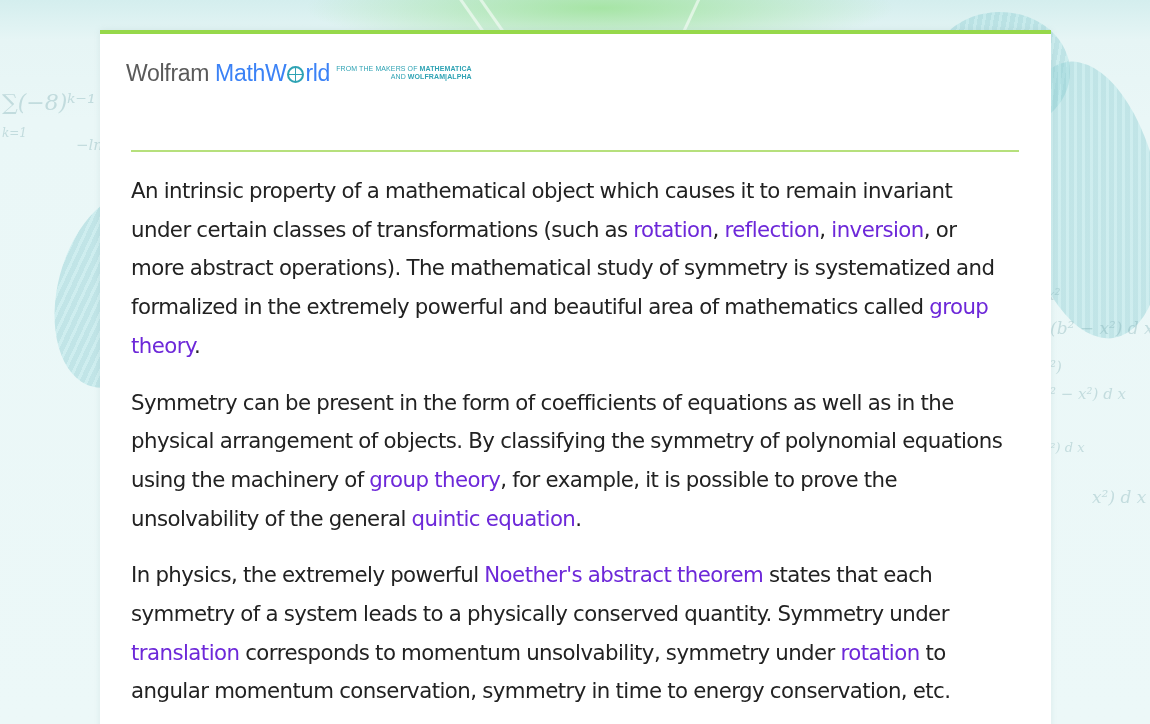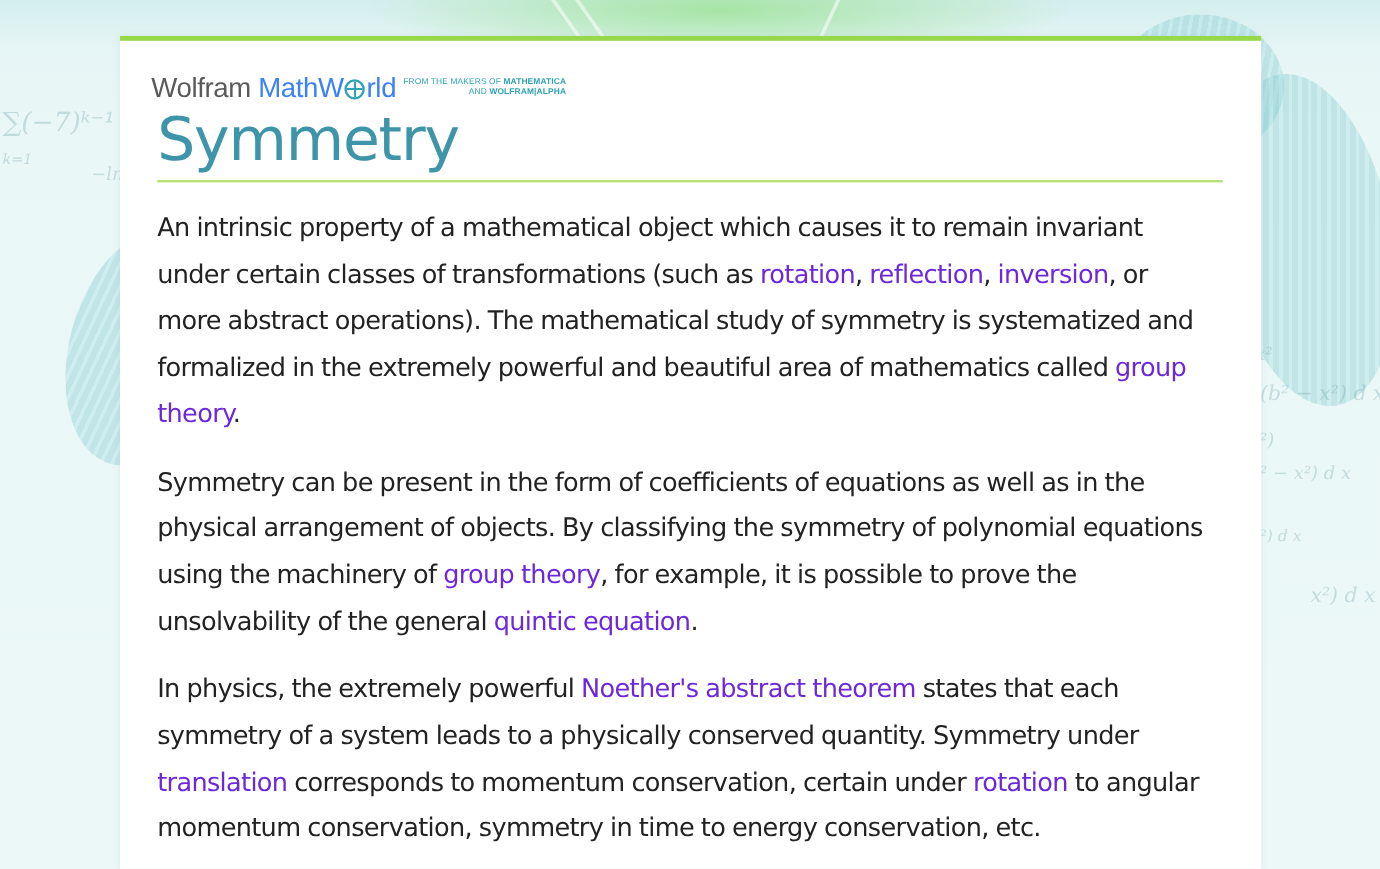--- a/index.html
+++ b/index.html
@@ -91,21 +91,21 @@
 <div class="bg">
   <div class="bg-streak" style="left:470px;"></div>
   <div class="bg-streak" style="left:490px;"></div>
   <div class="bg-streak" style="left:690px; transform:rotate(25deg);"></div>
 
   <div class="bg-shape" style="left:58px; top:190px; width:120px; height:200px; transform:rotate(15deg);"></div>
 
   <div class="bg-shape" style="left:930px; top:12px; width:140px; height:120px;"></div>
   <div class="bg-shape" style="left:1020px; top:60px; width:140px; height:280px; transform:rotate(-10deg);"></div>
 
-  <div class="bg-formula" style="left:2px; top:90px; font-size:22px;">∑(−7)ᵏ⁻¹</div>
+  <div class="bg-formula" style="left:2px; top:90px; font-size:22px;">∑(−8)ᵏ⁻¹</div>
   <div class="bg-formula" style="left:2px; top:126px; font-size:12px;">k=1</div>
   <div class="bg-formula" style="left:76px; top:136px; font-size:15px;">−ln</div>
   <div class="bg-formula" style="left:1046px; top:286px; font-size:15px;">x²</div>
   <div class="bg-formula" style="left:1050px; top:318px; font-size:17px;">(b² − x²)  d x</div>
   <div class="bg-formula" style="left:1050px; top:358px; font-size:15px;">²)</div>
   <div class="bg-formula" style="left:1050px; top:385px; font-size:15px;">² − x²)  d x</div>
   <div class="bg-formula" style="left:1028px; top:440px; font-size:13px;">− x²)  d x</div>
   <div class="bg-formula" style="left:1092px; top:487px; font-size:17px;">x²)  d x</div>
 </div>
 
@@ -117,27 +117,26 @@
       <span>MathW</span>
         <span class="globe-icon"></span>
         <span>rld</span>
     </span>
     <span class="logo-tagline">
       <span>FROM THE MAKERS OF </span><b>MATHEMATICA</b><br>
       <span>AND </span><b>WOLFRAM|ALPHA</b>
     </span>
   </div>
 
-  <h1 class="page-title">Symmetry</h1>
   <div class="title-rule"></div>
 
   <div class="content">
     <p>
       <span>An intrinsic property of a mathematical object which causes it to remain invariant under certain classes of transformations (such as </span><a>rotation</a><span>, </span><a>reflection</a><span>, </span><a>inversion</a><span>, or more abstract operations). The mathematical study of symmetry is systematized and formalized in the extremely powerful and beautiful area of mathematics called </span><a>group theory</a><span>.</span>
     </p>
     <p>
       <span>Symmetry can be present in the form of coefficients of equations as well as in the physical arrangement of objects. By classifying the symmetry of polynomial equations using the machinery of </span><a>group theory</a><span>, for example, it is possible to prove the unsolvability of the general </span><a>quintic equation</a><span>.</span>
     </p>
     <p>
-      <span>In physics, the extremely powerful </span><a>Noether's abstract theorem</a><span> states that each symmetry of a system leads to a physically conserved quantity. Symmetry under </span><a>translation</a><span> corresponds to momentum conservation, certain under </span><a>rotation</a><span> to angular momentum conservation, symmetry in time to energy conservation, etc.</span>
+      <span>In physics, the extremely powerful </span><a>Noether's abstract theorem</a><span> states that each symmetry of a system leads to a physically conserved quantity. Symmetry under </span><a>translation</a><span> corresponds to momentum unsolvability, symmetry under </span><a>rotation</a><span> to angular momentum conservation, symmetry in time to energy conservation, etc.</span>
     </p>
   </div>
 </div>
 
 </body></html>

